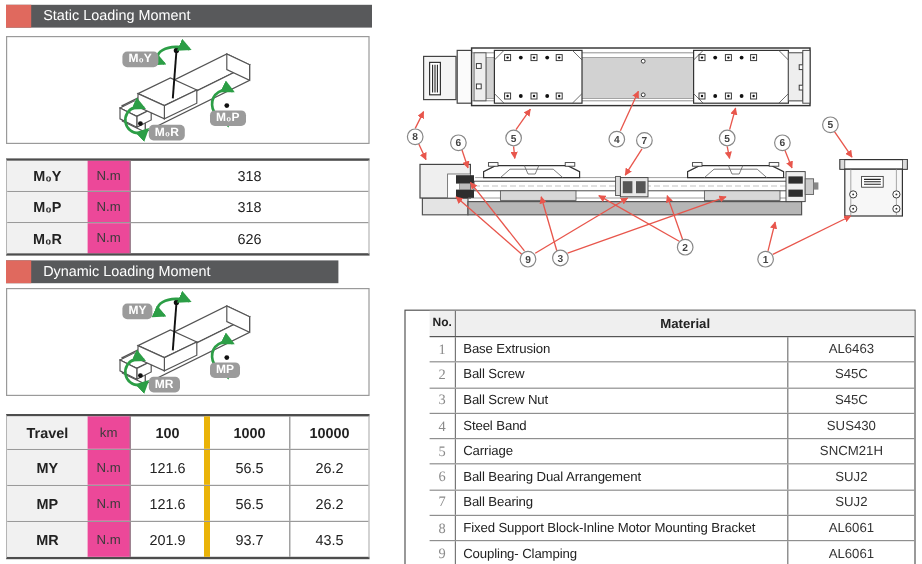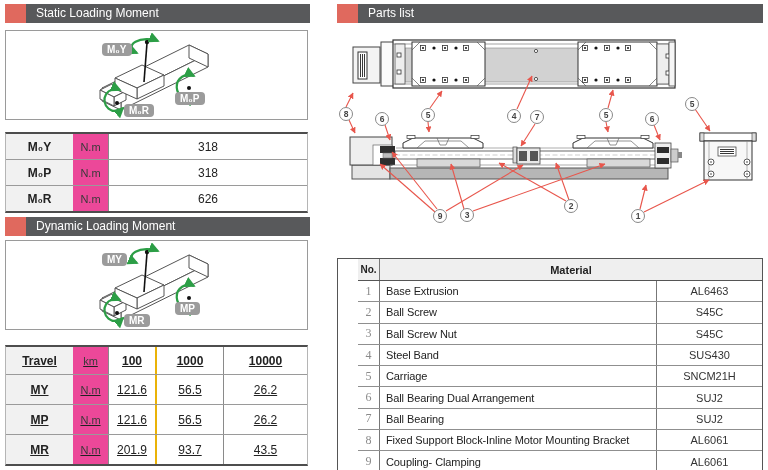--- a/index.html
+++ b/index.html
@@ -13,21 +13,21 @@
          padding:1px 5px;border-radius:4px;line-height:11px;white-space:nowrap;}
   
   .tbl{position:absolute;box-sizing:border-box;border-top:2px solid #4d4d4d;border-bottom:2px solid #4d4d4d;
        border-left:1px solid #b5b5b5;border-right:1px solid #b5b5b5;background:#fff;}
   .trow{display:flex;align-items:stretch;border-bottom:1px solid #9a9a9a;}
   .trow:last-child{border-bottom:none;}
   .cell{display:flex;align-items:center;justify-content:center;box-sizing:border-box;font-size:12px;}
   .c-label{width:67px;background:#F1F1F1;font-weight:bold;}
   .c-unit{width:36px;background:#ec4899;font-size:11px;color:#3a3a3a;border-right:1px solid #8a8a8a;}
   .c-val{flex:1;}
-  .c-v3{width:48px;border-right:2px solid #eab308;}
+  .c-v3{width:66px;border-right:5px solid #eab308;}
   .c-v4{width:67px;border-right:1px solid #8a8a8a;}
   .c-v5{flex:1;}
   .dyn-h .cell{font-weight:bold;}
   .dyn-h .c-unit{font-weight:normal;}
   
   .ptbl{position:absolute;box-sizing:border-box;border:1px solid #555;background:#fff;}
   .prow{display:flex;border-bottom:1px solid #8f8f8f;margin-left:20px;}
   .prow:last-child{border-bottom:none;}
   .pcell{display:flex;align-items:center;box-sizing:border-box;}
   .p-no{width:22px;justify-content:center;border-right:1px solid #777;
@@ -94,21 +94,21 @@
       <div class="cell c-unit">N.m</div>
       <div class="cell c-val">318</div>
     </div>
     <div class="trow" style="height:25px;">
       <div class="cell c-label">M₀R</div>
       <div class="cell c-unit">N.m</div>
       <div class="cell c-val">626</div>
     </div>
   </div>
 
-  <div class="hdr" style="left:5px;top:217px;width:305px;">
+  <div class="hdr" style="left:5px;top:217px;width:277px;">
     <span class="hdr-sq"></span>
     <span>Dynamic Loading Moment</span>
   </div>
 
   <div class="dbox" style="left:5px;top:240px;">
     <svg width="301" height="88" viewBox="0 0 301 88">
       <defs>
         <marker id="arrG2" viewBox="0 0 6 6" refX="5" refY="3" markerWidth="5" markerHeight="5" orient="auto-start-reverse">
           <path d="M0,0 L6,3 L0,6 Z" fill="#2C9E46"></path>
         </marker>
@@ -133,21 +133,21 @@
         <path d="M152,10 A12,6 0 1 0 131,22" marker-start="url(#arrG2)" marker-end="url(#arrG2)"></path>
         <path d="M188,45 A12,12 0 1 0 189,66" marker-start="url(#arrG2)" marker-end="url(#arrG2)"></path>
         <path d="M114,59 A11,11 0 1 0 117,77" marker-start="url(#arrG2)" marker-end="url(#arrG2)"></path>
       </g>
     </svg>
     <div class="badge" style="left:96px;top:12px;">MY</div>
     <div class="badge" style="left:169px;top:61px;">MP</div>
     <div class="badge" style="left:118px;top:73px;">MR</div>
   </div>
 
-  <div class="tbl" style="left:5px;top:345px;width:303px;text-decoration:underline;">
+  <div class="tbl" style="left:5px;top:345px;width:303px;">
     <div class="trow dyn-h" style="height:27px;">
       <div class="cell c-label">Travel</div>
       <div class="cell c-unit">km</div>
       <div class="cell c-v3">100</div>
       <div class="cell c-v4">1000</div>
       <div class="cell c-v5">10000</div>
     </div>
     <div class="trow" style="height:29px;">
       <div class="cell c-label">MY</div>
       <div class="cell c-unit">N.m</div>
@@ -164,24 +164,20 @@
     </div>
     <div class="trow" style="height:29px;">
       <div class="cell c-label">MR</div>
       <div class="cell c-unit">N.m</div>
       <div class="cell c-v3">201.9</div>
       <div class="cell c-v4">93.7</div>
       <div class="cell c-v5">43.5</div>
     </div>
   </div>
 
-  <div class="hdr" style="left:337px;top:4px;width:426px;">
-    <span class="hdr-sq"></span>
-    <span>Parts list</span>
-  </div>
 
   <svg style="position:absolute;left:337px;top:28px;" width="426" height="228" viewBox="0 0 426 228">
     <defs>
       <marker id="arrR" viewBox="0 0 6 6" refX="5.5" refY="3" markerWidth="5.5" markerHeight="5.5" orient="auto">
         <path d="M0,0 L6,3 L0,6 Z" fill="#E8564C"></path>
       </marker>
     </defs>
 
     <g>
       <rect x="16" y="19" width="27" height="36" fill="#f4f4f4" stroke="#444"></rect>

